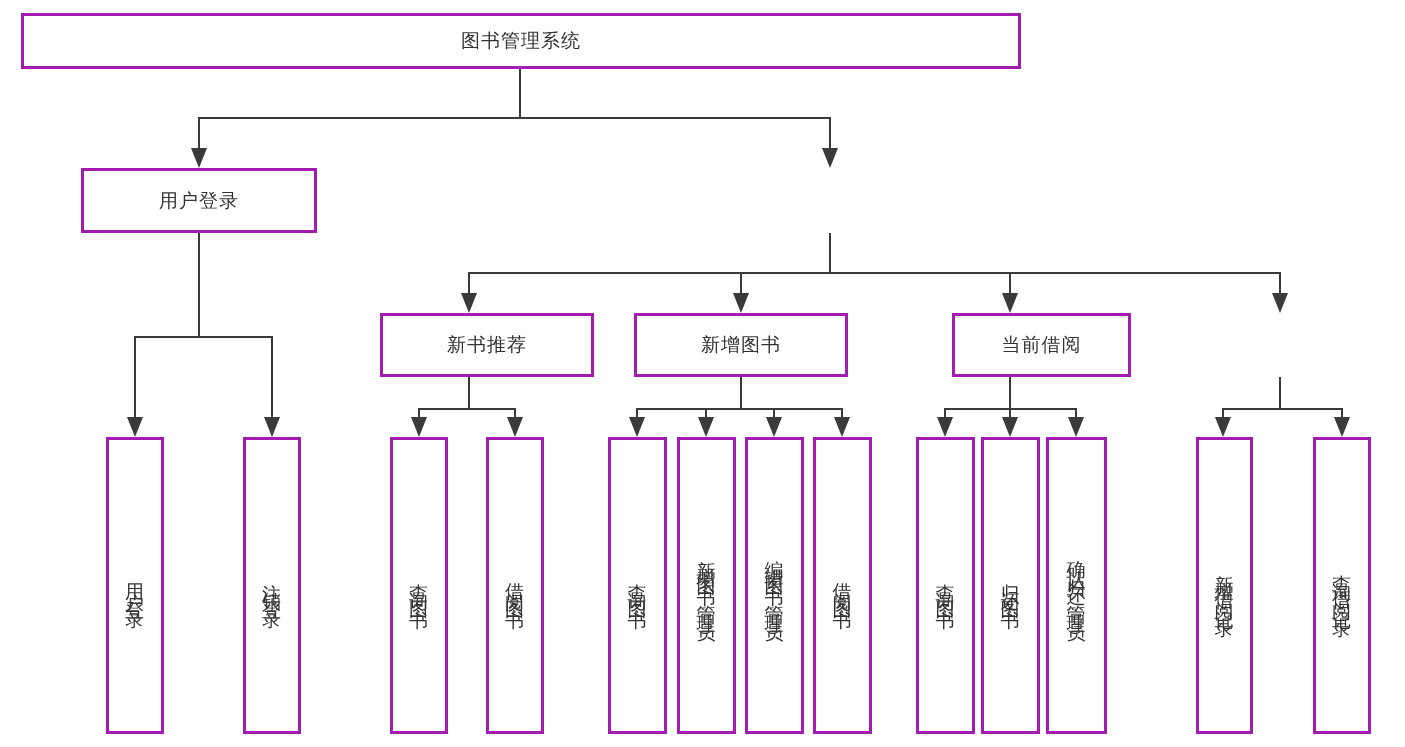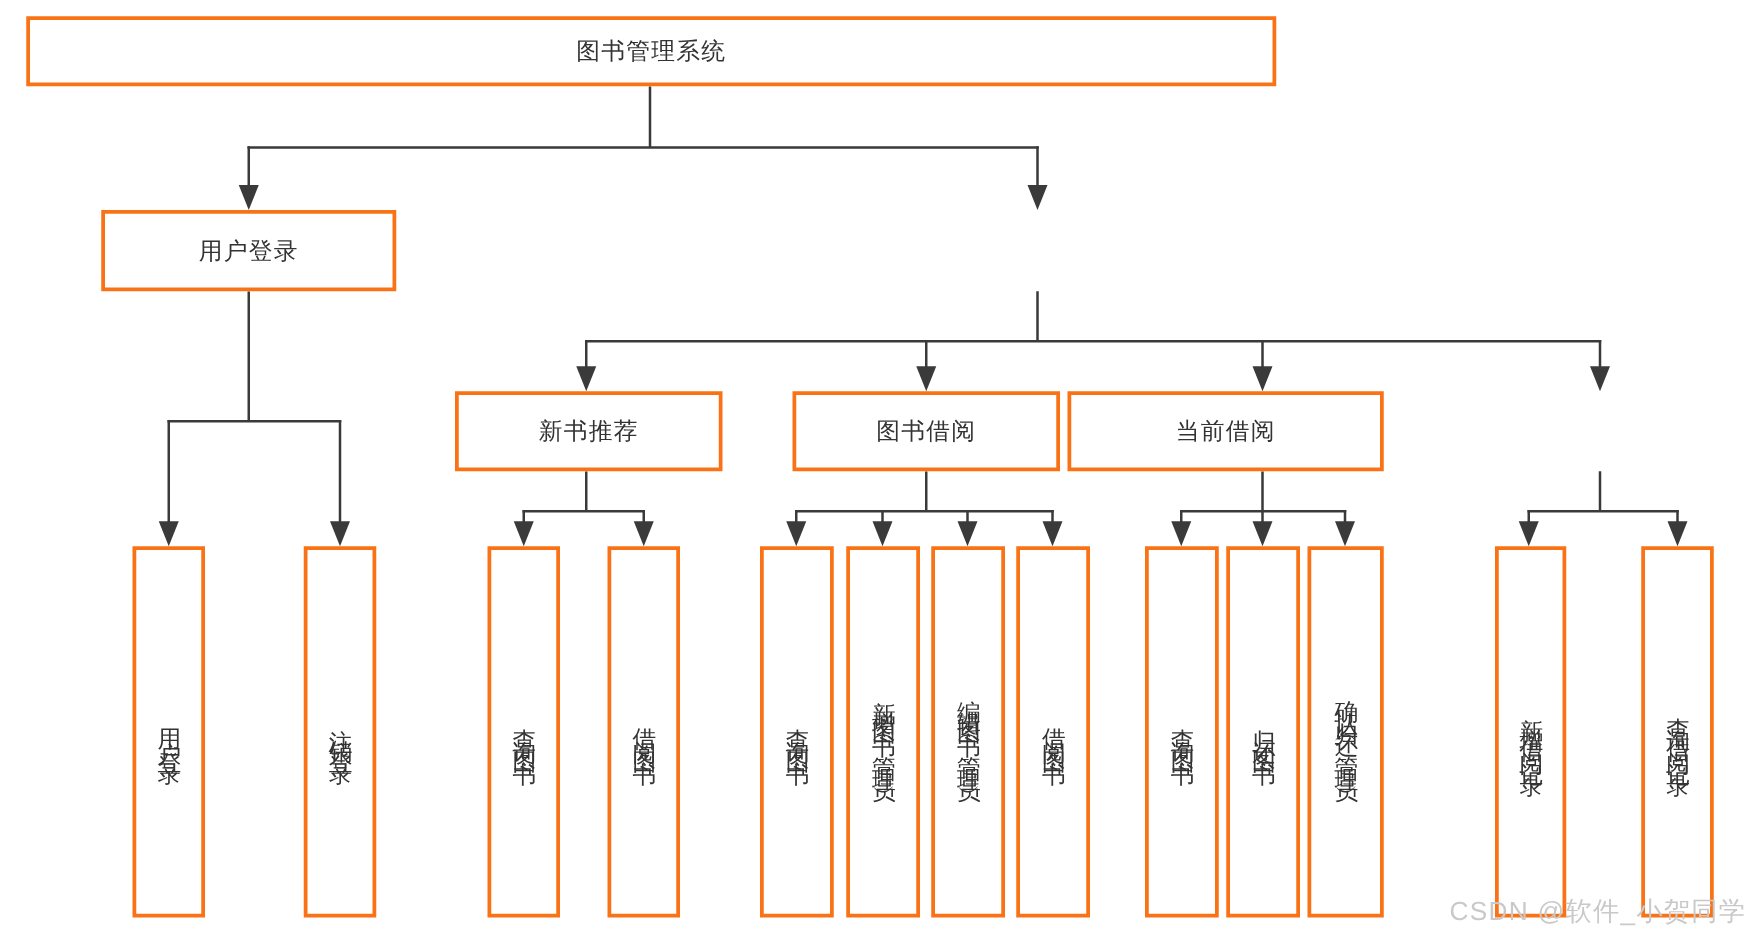--- a/index.html
+++ b/index.html
@@ -9,21 +9,21 @@
     height: 747px;
     background: #ffffff;
     font-family: "Liberation Sans", "DejaVu Sans", sans-serif;
     color: #333333;
     overflow: hidden;
   }
   .box {
     position: absolute;
     box-sizing: border-box;
     background: #ffffff;
-    border: 3px solid #f97316;
+    border: 3px solid #a21caf;
     display: flex;
     align-items: center;
     justify-content: center;
     font-size: 19px;
     color: #333333;
     letter-spacing: 1px;
     z-index: 2;
   }
   .leaf {
     writing-mode: vertical-rl;
@@ -61,23 +61,23 @@
 </style>
 </head>
 <body>
 
 <div class="canvas">
 
   <div class="box" style="left:21px;top:13px;width:1000px;height:56px">图书管理系统</div>
 
   <div class="box" style="left:81px;top:168px;width:236px;height:65px">用户登录</div>
 
-  <div class="box" style="left:364px;top:313px;width:214px;height:64px">新书推荐</div>
-  <div class="box" style="left:634px;top:313px;width:214px;height:64px">图书借阅</div>
-  <div class="box" style="left:854px;top:313px;width:253px;height:64px">当前借阅</div>
+  <div class="box" style="left:380px;top:313px;width:214px;height:64px">新书推荐</div>
+  <div class="box" style="left:634px;top:313px;width:214px;height:64px">新增图书</div>
+  <div class="box" style="left:952px;top:313px;width:179px;height:64px">当前借阅</div>
 
   <div class="box leaf" style="left:106px;top:437px;width:58px;height:297px">用户登录</div>
   <div class="box leaf" style="left:243px;top:437px;width:58px;height:297px">注销登录</div>
 
   <div class="box leaf" style="left:390px;top:437px;width:58px;height:297px">查询图书</div>
   <div class="box leaf" style="left:486px;top:437px;width:58px;height:297px">借阅图书</div>
 
   <div class="box leaf" style="left:608px;top:437px;width:59px;height:297px">查询图书</div>
   <div class="box leaf" style="left:677px;top:437px;width:59px;height:297px">新增图书（管理员）</div>
   <div class="box leaf" style="left:745px;top:437px;width:59px;height:297px">编辑图书（管理员）</div>
@@ -142,15 +142,14 @@
   <div class="vline" style="left:1075px;top:408px;height:11px"></div>
   <div class="arr" style="left:1068px;top:417px"></div>
 
   <div class="vline" style="left:1279px;top:377px;height:32px"></div>
   <div class="hline" style="left:1222px;top:408px;width:121px"></div>
   <div class="vline" style="left:1222px;top:408px;height:11px"></div>
   <div class="arr" style="left:1215px;top:417px"></div>
   <div class="vline" style="left:1341px;top:408px;height:11px"></div>
   <div class="arr" style="left:1334px;top:417px"></div>
 
-  <div class="watermark">CSDN @软件_小贺同学</div>
 
 </div>
 
 </body></html>

